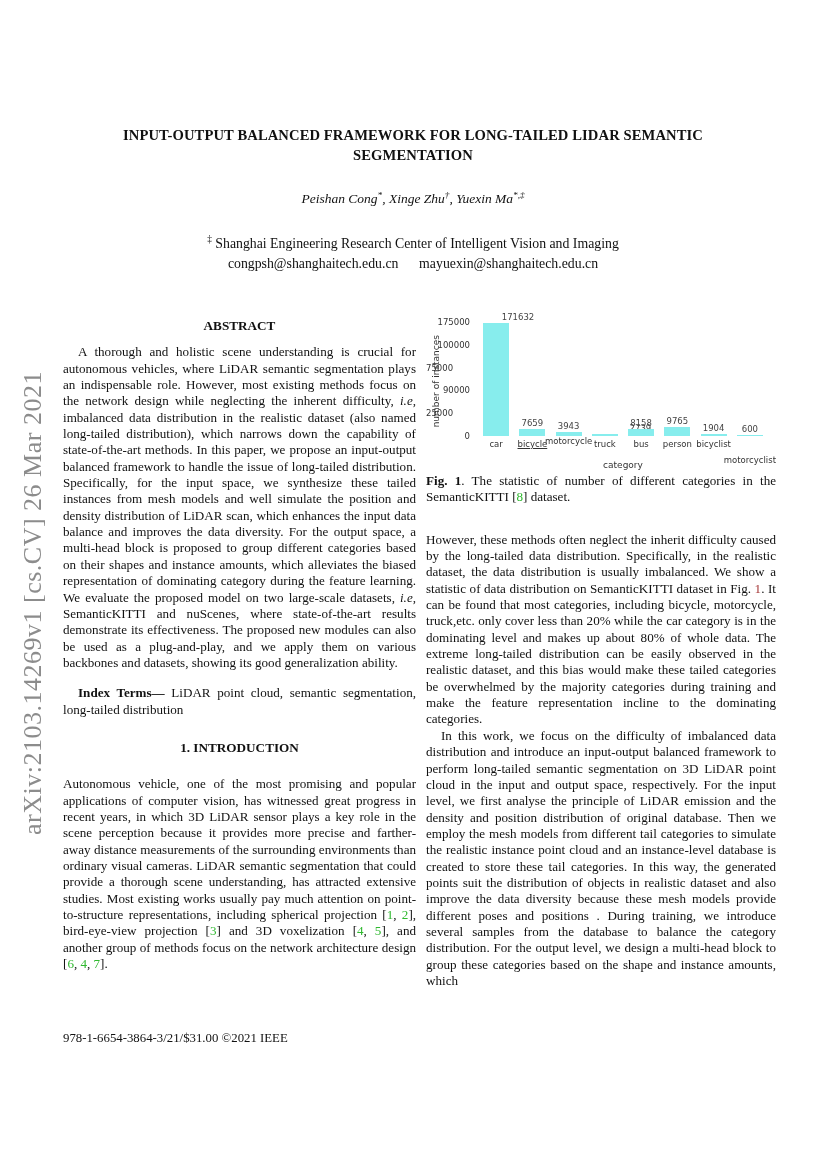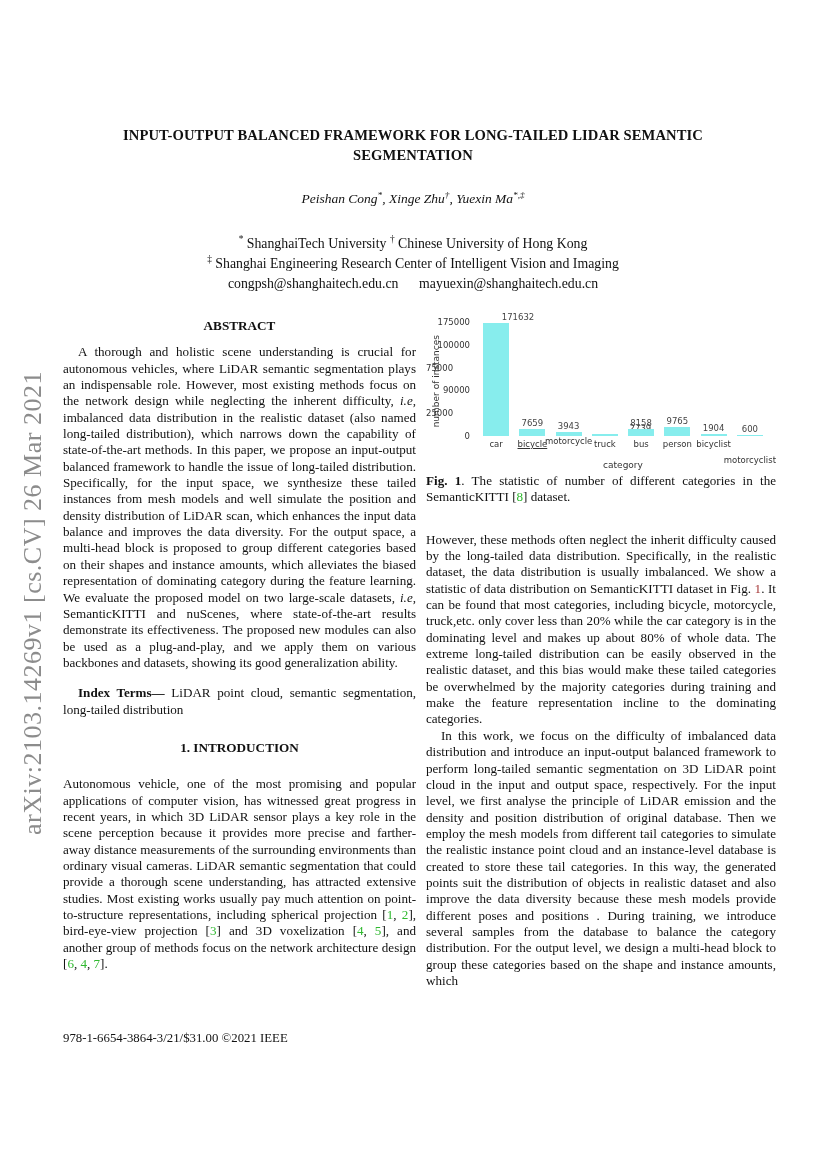--- a/index.html
+++ b/index.html
@@ -83,21 +83,20 @@
 <body>
 
 <div class="page">
 
   <div class="arxiv-strip">arXiv:2103.14269v1  [cs.CV]  26 Mar 2021</div>
 
   <div class="title-block">
     <div class="paper-title">INPUT-OUTPUT BALANCED FRAMEWORK FOR LONG-TAILED LIDAR SEMANTIC SEGMENTATION</div>
     <div class="authors-line"><span class="seg-t">Peishan Cong</span><span class="seg-s">*</span><span class="seg-t">, Xinge Zhu</span><span class="seg-s">†</span><span class="seg-t">, Yuexin Ma</span><span class="seg-s">*,‡</span></div>
     <div class="affiliations">
-      <div><span class="seg-s">*</span><span class="seg-t"> ShanghaiTech University </span><span class="seg-s">†</span><span class="seg-t"> Chinese University of Hong Kong</span></div>
       <div><span class="seg-s">‡</span><span class="seg-t"> Shanghai Engineering Research Center of Intelligent Vision and Imaging</span></div>
       <div class="emails-line">congpsh@shanghaitech.edu.cn      mayuexin@shanghaitech.edu.cn</div>
     </div>
   </div>
 
   <div class="col col-left">
     <p class="abstract-heading">ABSTRACT</p>
     <p class="p-indent"><span class="seg-t">A thorough and holistic scene understanding is crucial for autonomous vehicles, where LiDAR semantic segmentation plays an indispensable role.  However, most existing methods focus on the network design while neglecting the inherent difficulty, </span><span class="seg-i">i.e</span><span class="seg-t">, imbalanced data distribution in the realistic dataset (also named long-tailed distribution), which narrows down the capability of state-of-the-art methods.  In this paper, we propose an input-output balanced framework to handle the issue of long-tailed distribution.  Specifically, for the input space, we synthesize these tailed instances from mesh models and well simulate the position and density distribution of LiDAR scan, which enhances the input data balance and improves the data diversity. For the output space, a multi-head block is proposed to group different categories based on their shapes and instance amounts, which alleviates the biased representation of dominating category during the feature learning. We evaluate the proposed model on two large-scale datasets, </span><span class="seg-i">i.e</span><span class="seg-t">, SemanticKITTI and nuScenes, where state-of-the-art results demonstrate its effectiveness.  The proposed new modules can also be used as a plug-and-play, and we apply them on various backbones and datasets, showing its good generalization ability.</span></p>
     <p class="index-terms"><span class="seg-bi">Index Terms—</span><span class="seg-t"> LiDAR point cloud, semantic segmentation, long-tailed distribution</span></p>
     <p class="section-heading">1.  INTRODUCTION</p>

